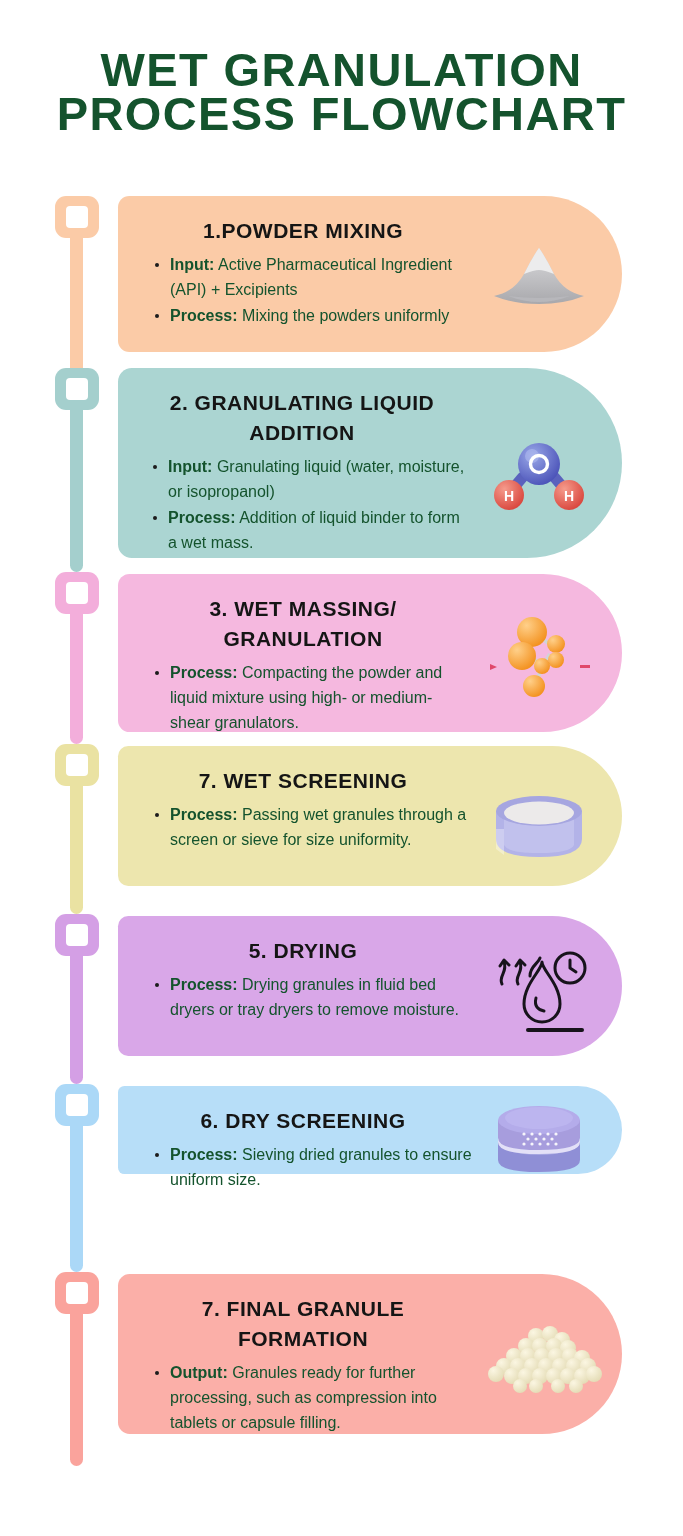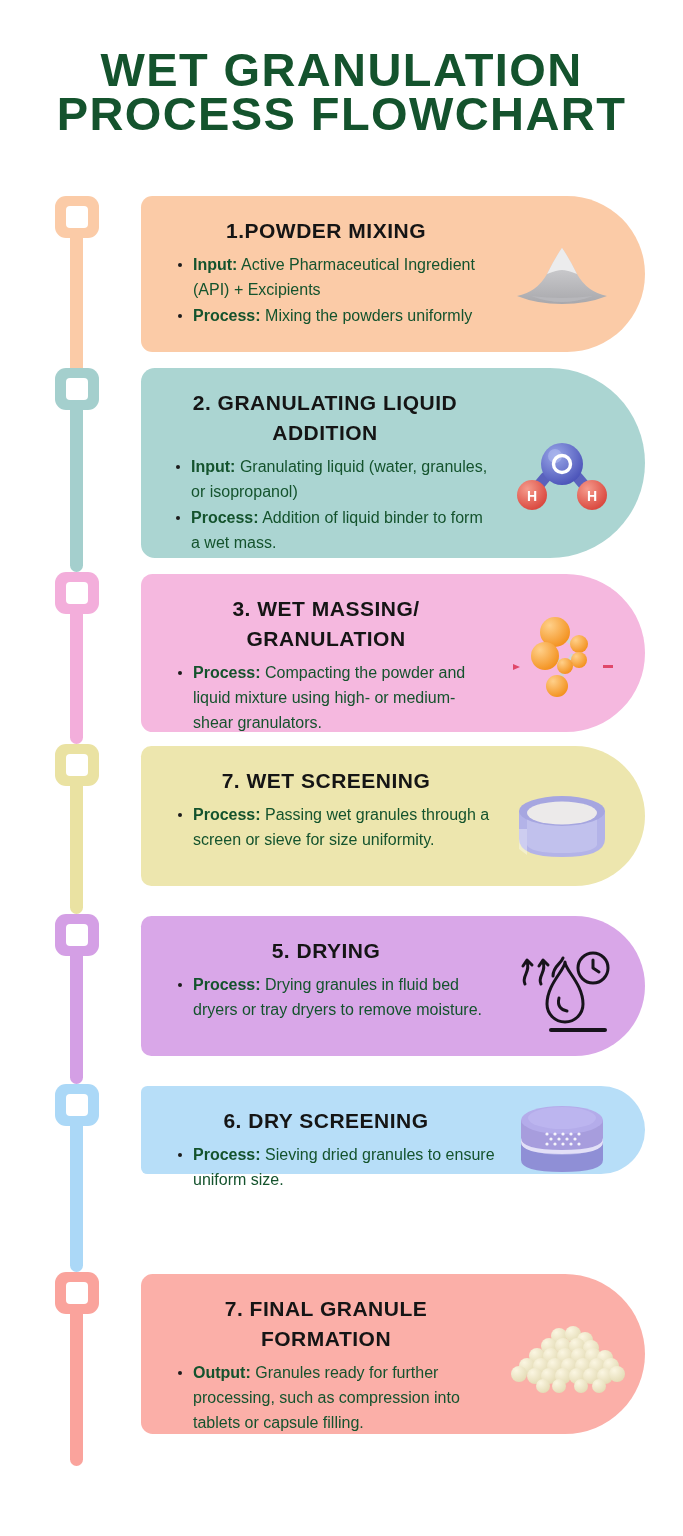--- a/index.html
+++ b/index.html
@@ -68,21 +68,20 @@
     border-radius: 4px;
   }
 
   
   .card {
     position: absolute;
     left: 118px;
     width: 504px;
     border-radius: 16px 110px 110px 16px;
     padding: 14px 150px 16px 26px;
-    margin-left: 23px;
   }
   .card-head {
     font-size: 21px;
     font-weight: bold;
     letter-spacing: 0.5px;
     color: #151515;
     line-height: 30px;
     text-align: center;
     padding: 6px 14px 4px 4px;
   }
@@ -221,21 +220,21 @@
         <path d="M24 72 Q40 74 55 74 Q70 74 86 72 Q70 78 55 78 Q40 78 24 72 Z" fill="#b9b9bd" opacity=".85"></path>
       </svg>
     </div>
   </div>
 
   <div class="card" style="top:368px; height:190px; background:#abd5d2;padding-left:24px;">
     <div class="card-head">2. GRANULATING LIQUID ADDITION</div>
     <ul class="bullets">
       <li>
         <b>Input:</b>
-        <span>Granulating liquid (water, granules, or isopropanol)</span>
+        <span>Granulating liquid (water, moisture, or isopropanol)</span>
       </li>
       <li>
         <b>Process:</b>
         <span>Addition of liquid binder to form a wet mass.</span>
       </li>
     </ul>
     <div class="card-art" style="top:58%;">
       <svg viewBox="0 0 110 100" width="110" height="100">
         <defs>
           <radialGradient id="oG" cx="35%" cy="30%" r="75%">

